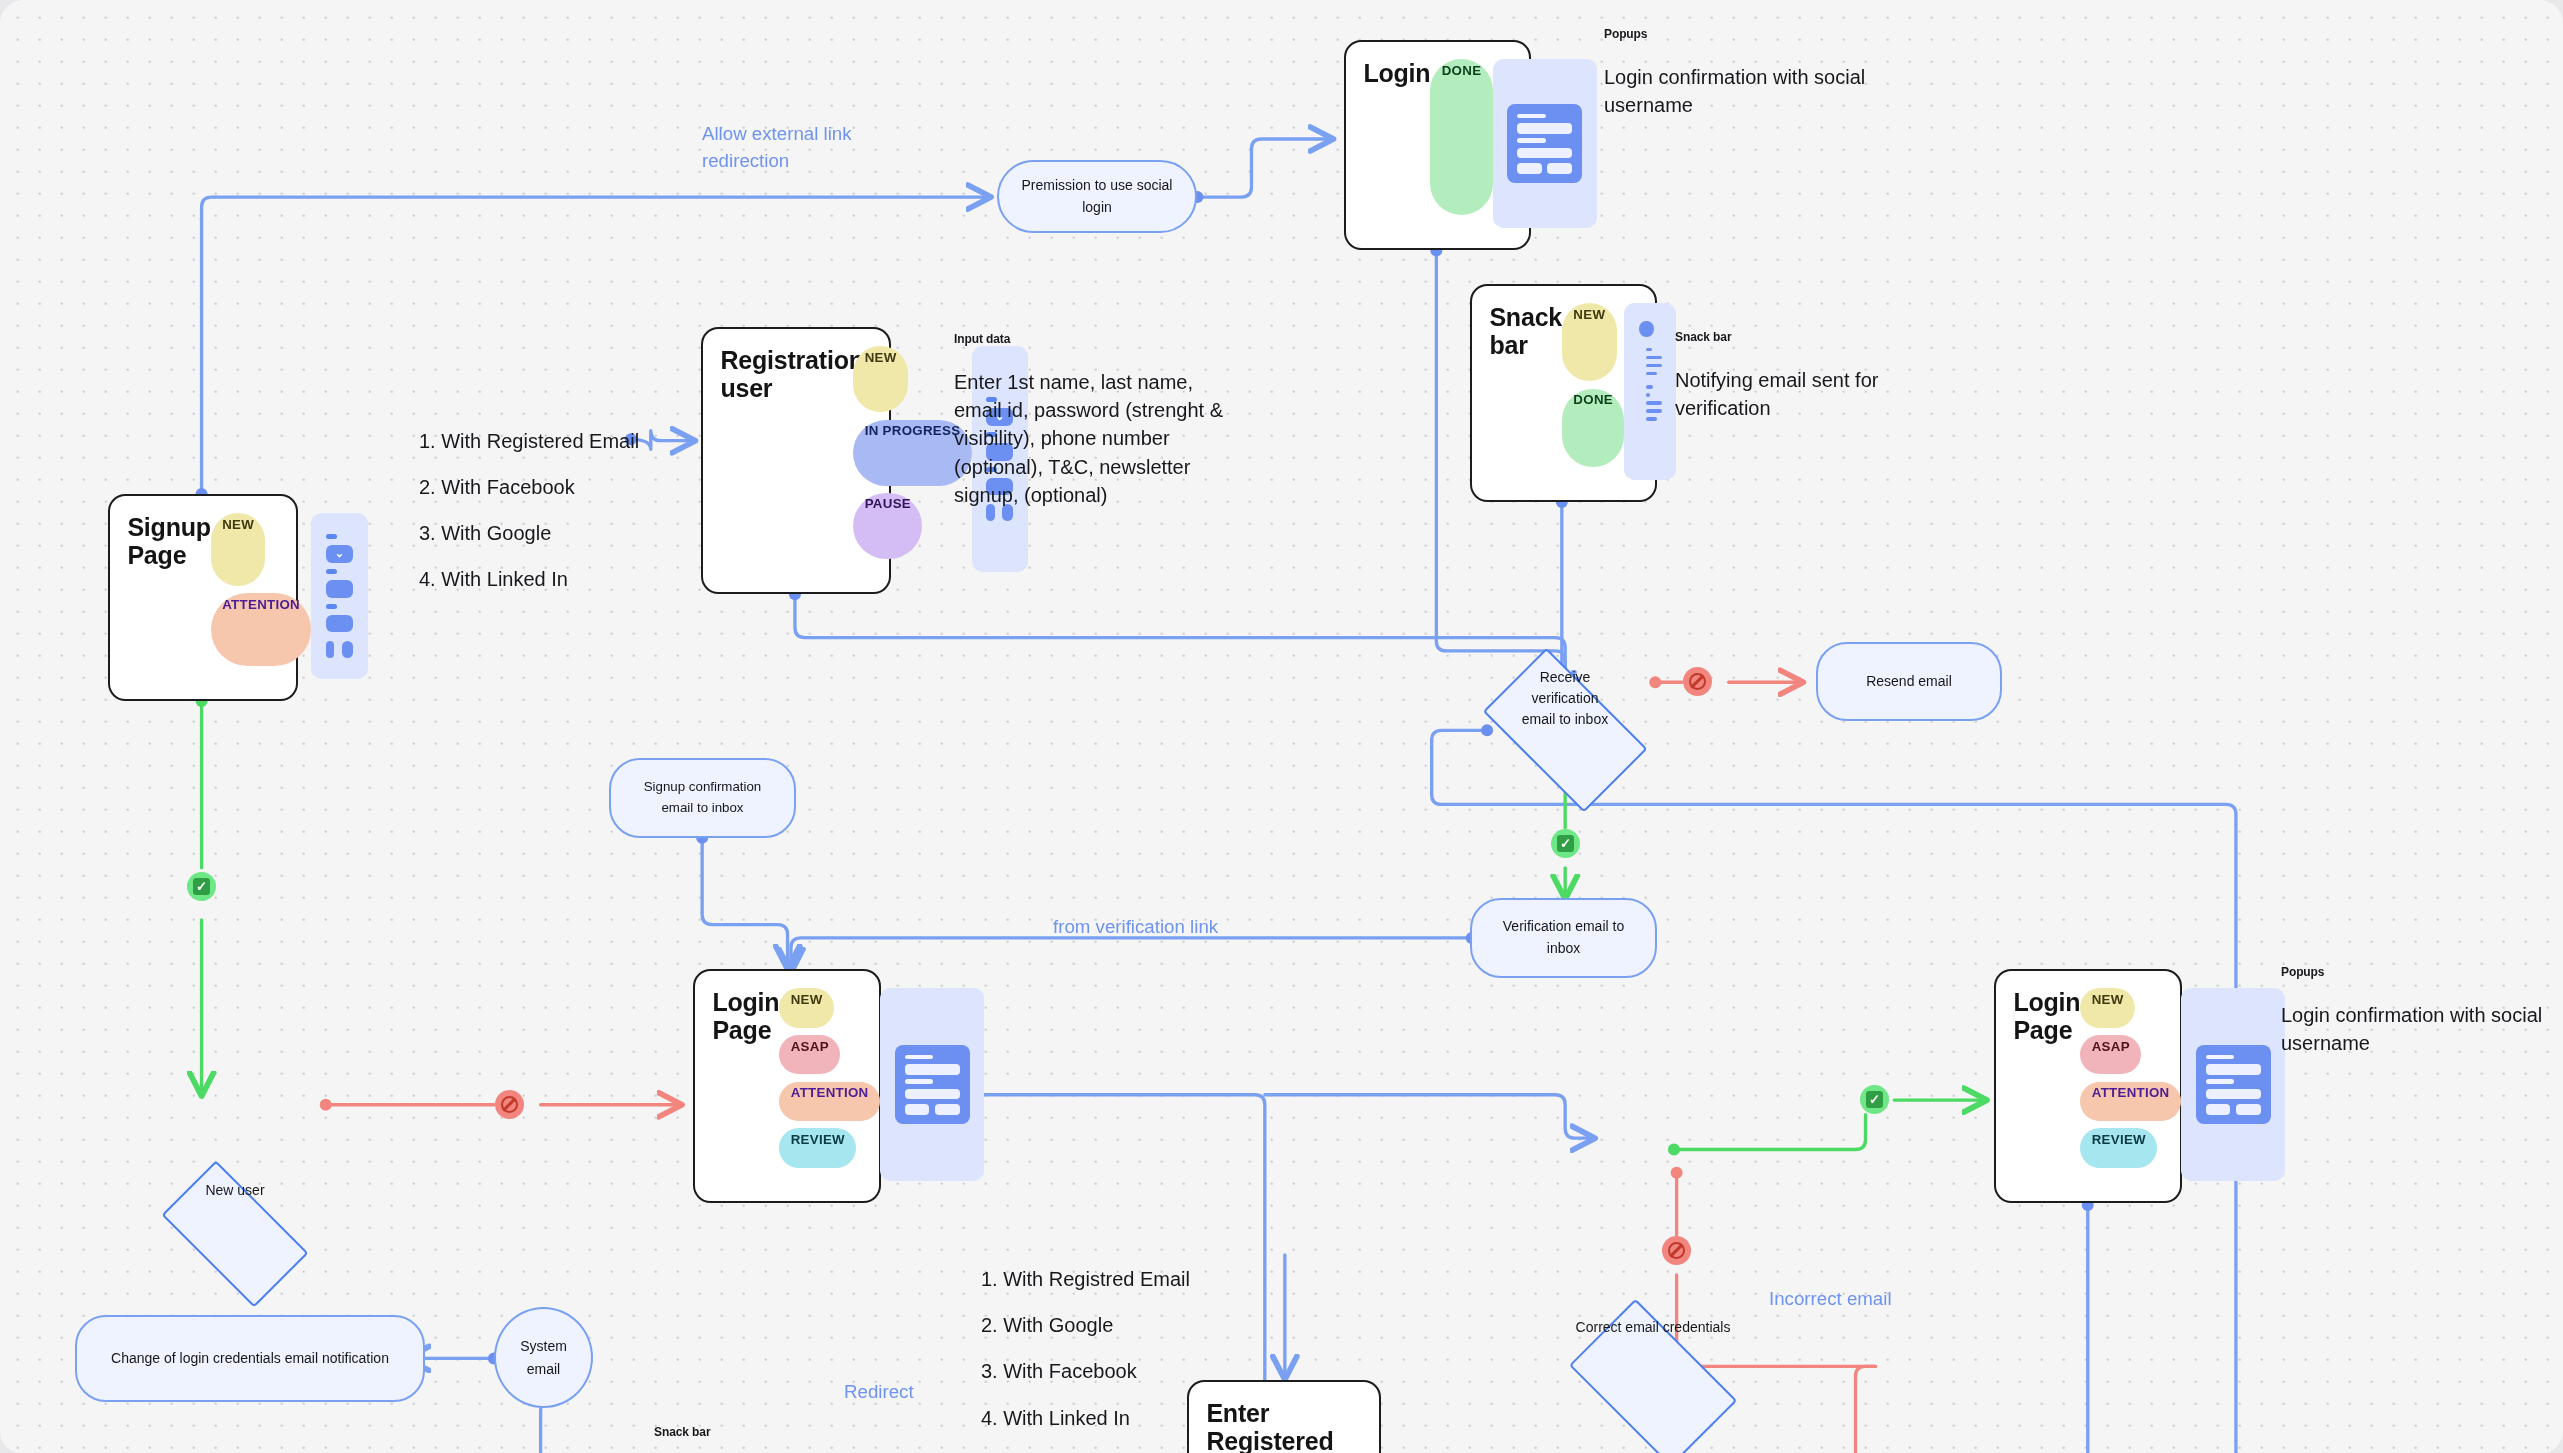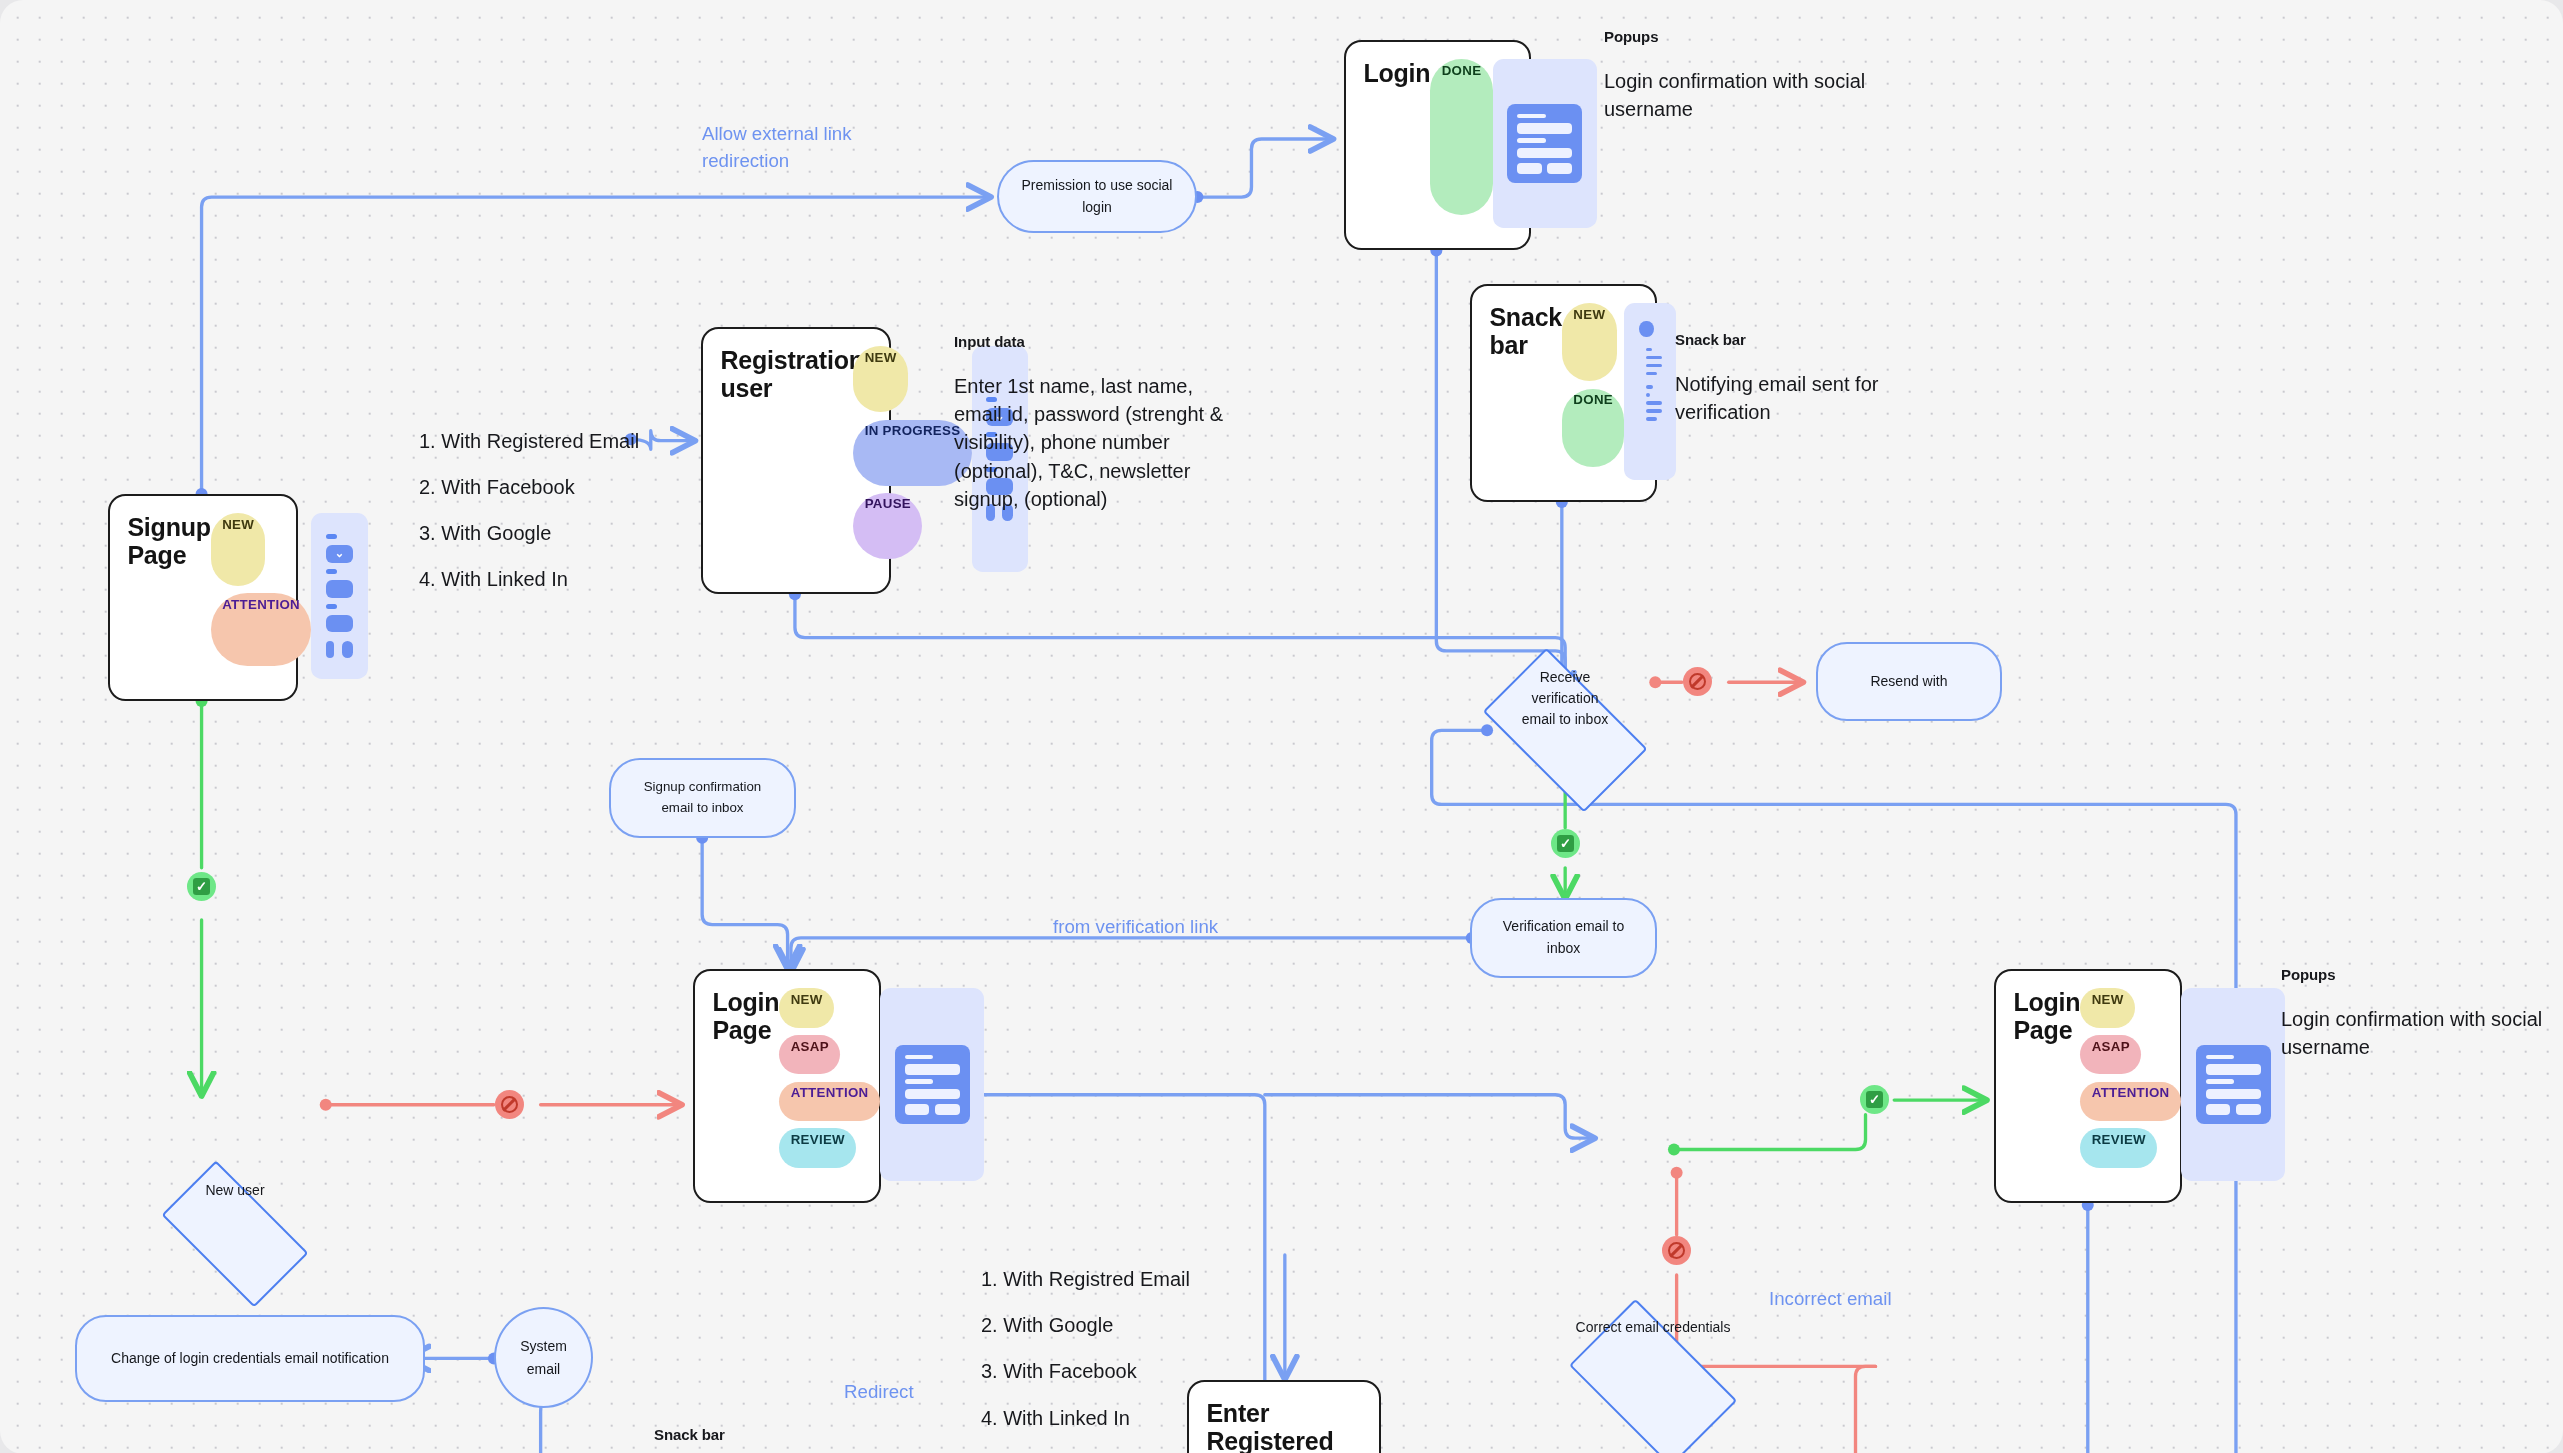--- a/index.html
+++ b/index.html
@@ -128,21 +128,21 @@
     border:2.7px solid #c0392b;position:relative;
   }
   .ban:after{
     content:"";position:absolute;left:50%;top:-2px;
     width:2.7px;height:17.4px;background:#c0392b;
     transform:translateX(-50%) rotate(45deg);
   }
 
   
   .txt{position:absolute;z-index:4;color:#17181c;}
-  .txt .h{font-size:15px;font-weight:700;letter-spacing:-0.1px;line-height:1.3;}
+  .txt .h{font-size:12px;font-weight:700;letter-spacing:-0.1px;line-height:1.3;}
   .txt .p{font-size:20px;font-weight:400;line-height:1.42;}
   .txt .sp{height:20px;}
   .edge-label{position:absolute;z-index:4;color:#6e93f0;font-size:18.7px;line-height:1.42;}
   .listitem{position:absolute;z-index:4;color:#17181c;font-size:20px;line-height:1.4;white-space:nowrap;}
 </style>
 </head>
 <body>
 
 <div id="canvas">
 
@@ -357,21 +357,21 @@
           <div class="b"></div>
         </div>
     </div>
   </div>
 
   <div class="node diamond wrap" style="left:1466px;top:667px;width:198px;height:125px;">
     <div class="dshape"></div>
     <div class="dtext">Receive verification email to inbox</div>
   </div>
 
-  <div class="node rrect" style="left:1816px;top:642px;width:186px;height:79px;">Resend with</div>
+  <div class="node rrect" style="left:1816px;top:642px;width:186px;height:79px;">Resend email</div>
 
   <div class="node rrect" style="left:609px;top:758px;width:187px;height:80px;font-size:13.3px;">Signup confirmation email to inbox</div>
 
   <div class="node rrect" style="left:1470px;top:898px;width:187px;height:80px;">Verification email to inbox</div>
 
   <div class="edge-label" style="left:1053px;top:914px;">from verification link</div>
 
   <div class="node diamond" style="left:144px;top:1055px;width:182px;height:107px;">
     <div class="dshape"></div>
     <div class="dtext">New user</div>

